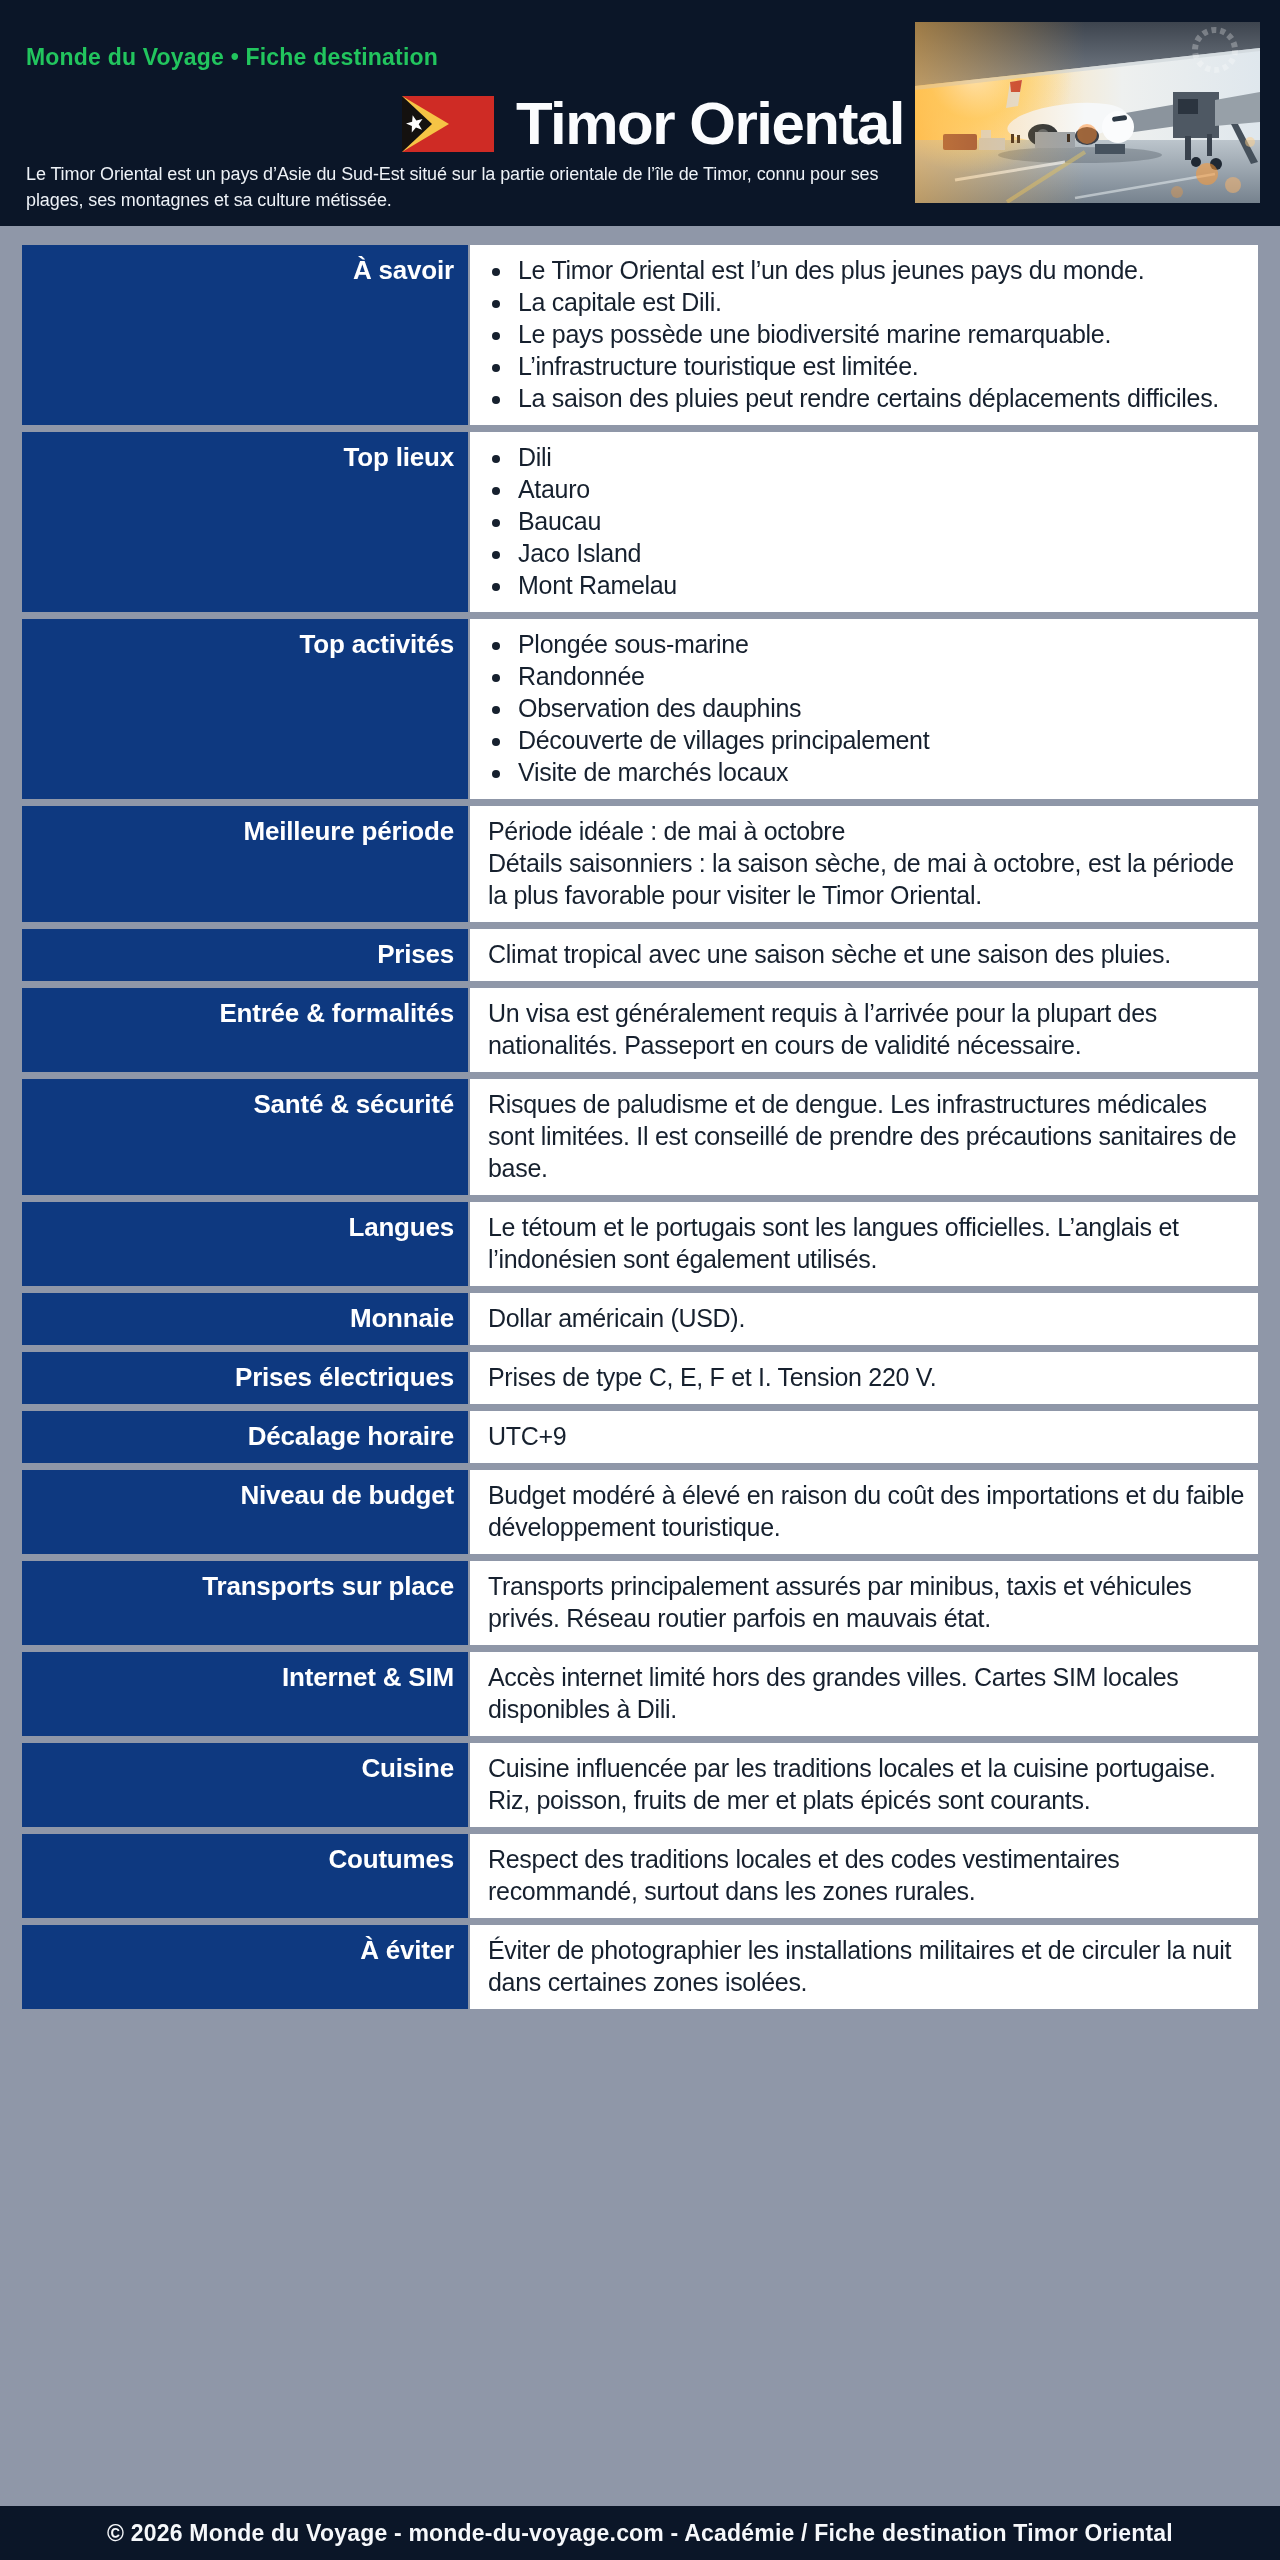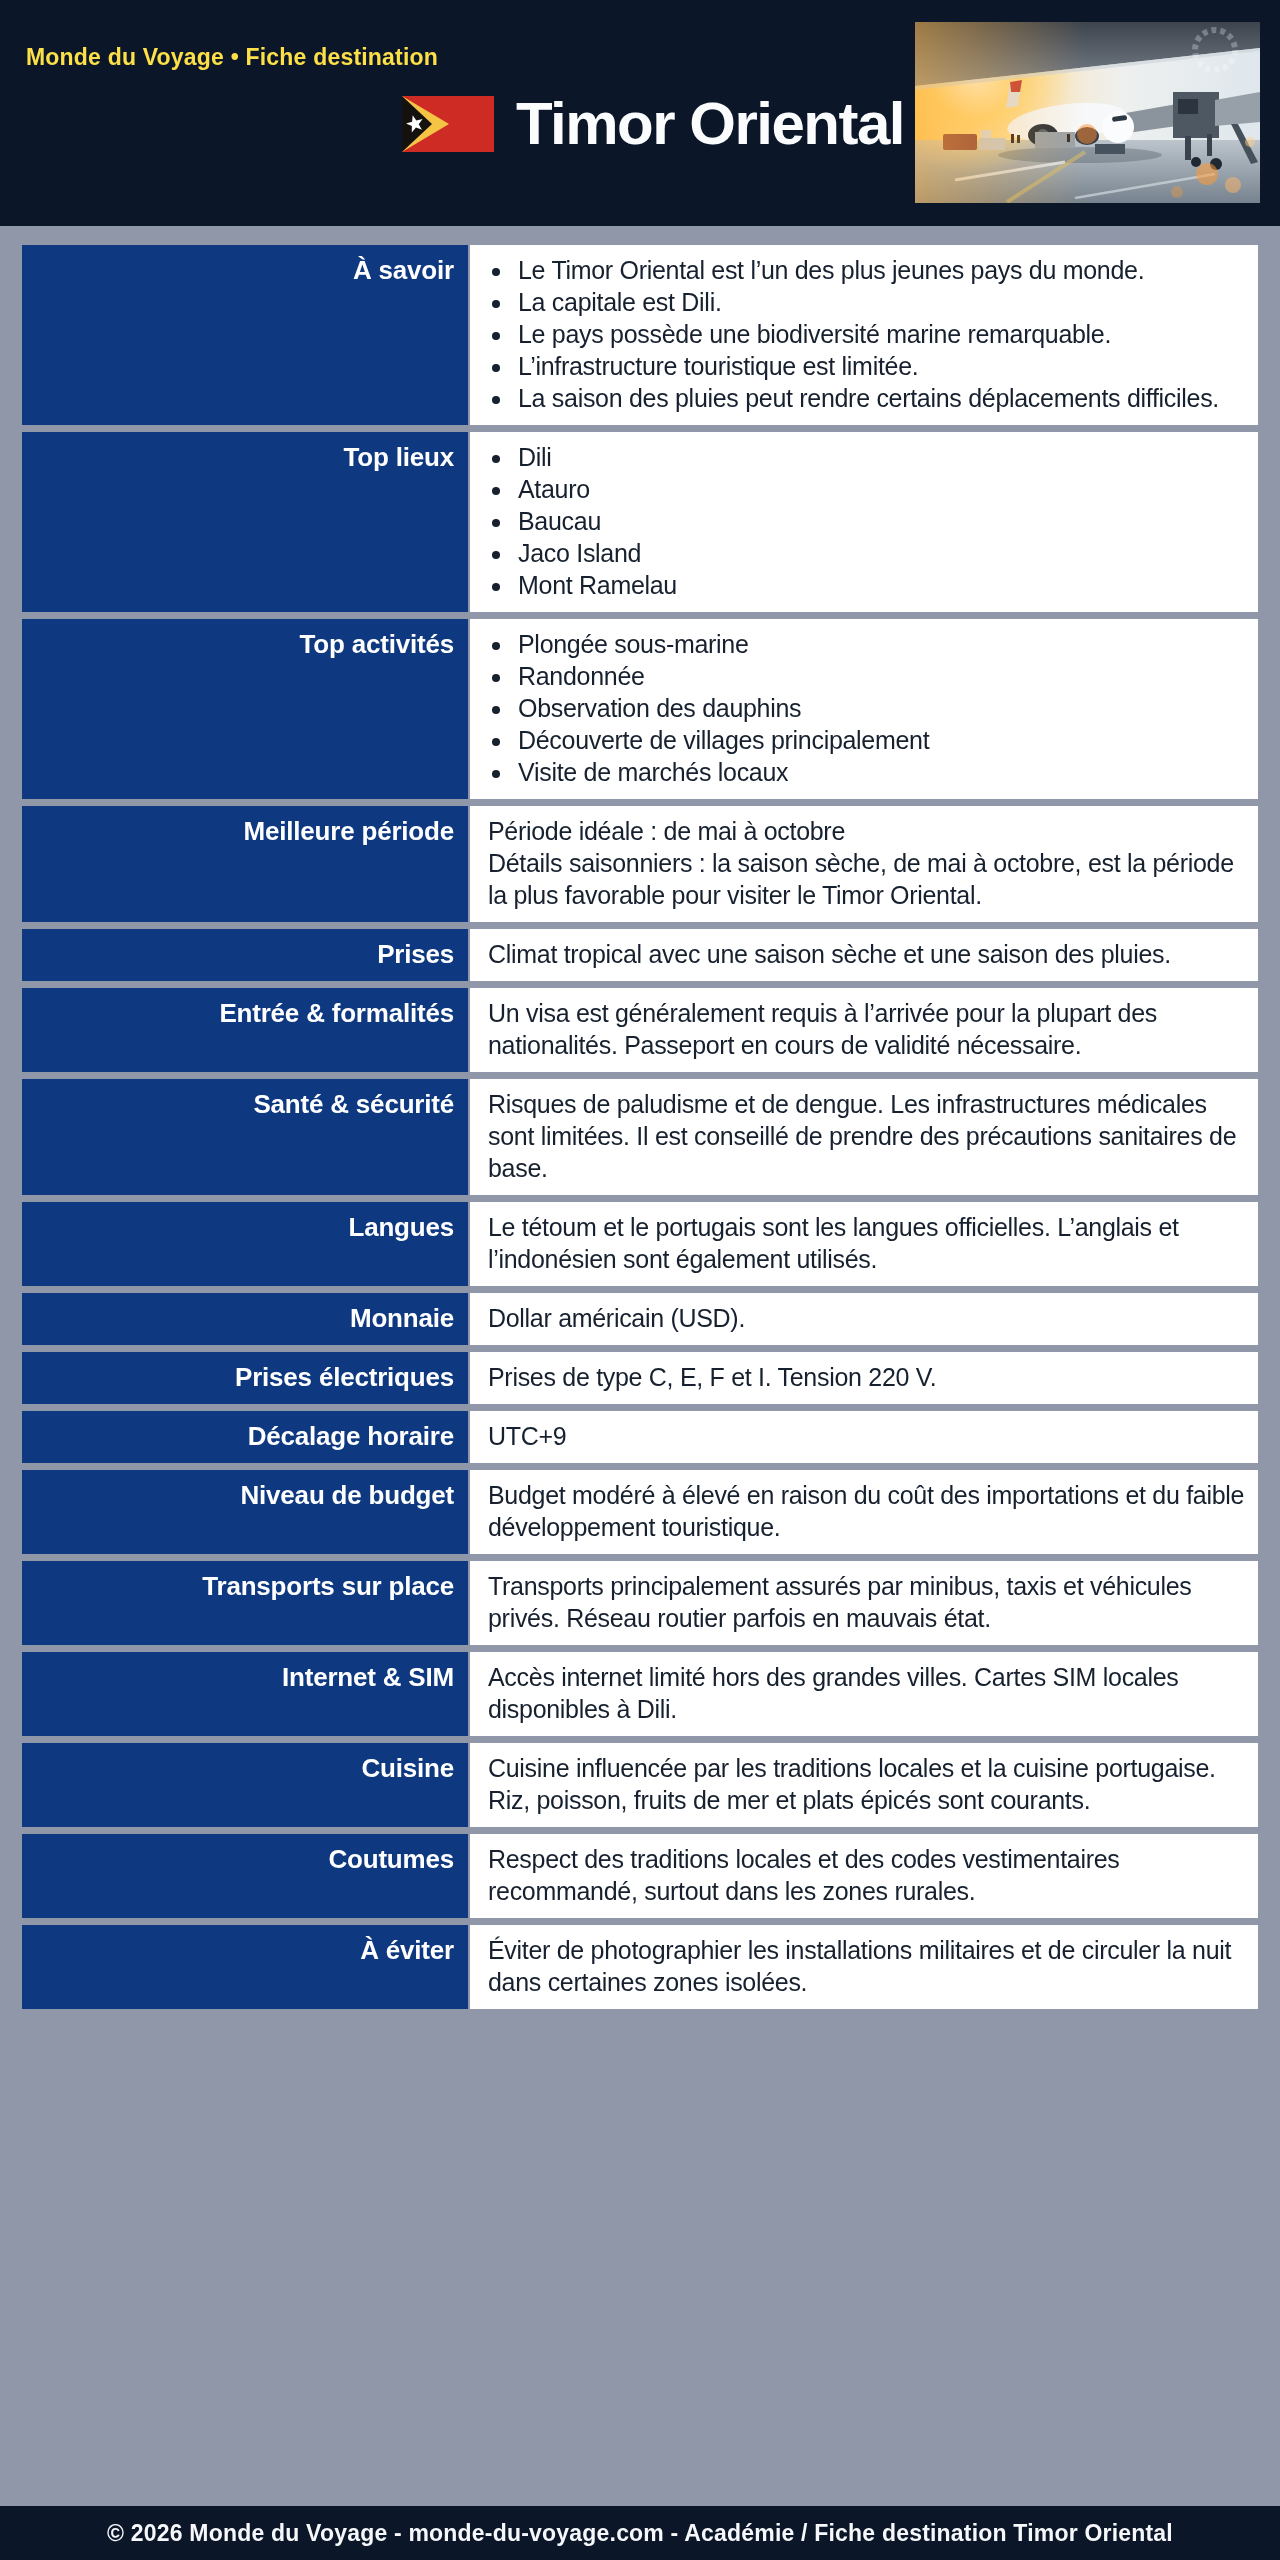--- a/index.html
+++ b/index.html
@@ -13,21 +13,21 @@
 
   
   header {
     position: relative;
     height: 226px; flex: 0 0 226px;
     background: #0b1628;
     color: #ffffff;
     padding: 44px 0 0 26px;
   }
   .breadcrumb {
-    font-size: 23px; font-weight: bold; letter-spacing: .2px; color: #fde047;
+    font-size: 23px; font-weight: bold; letter-spacing: .2px; color: #22c55e;
   }
   .title-row { display: flex; align-items: center; gap: 22px; margin-top: 24px; height: 58px; justify-content: center; }
   .flag { width: 92px; height: 56px; flex: 0 0 92px; display: block; }
   h1.title {
     margin: 0; font-size: 60px; font-weight: bold; letter-spacing: -1.5px;
     color: #fbfcfe; line-height: 58px; white-space: nowrap;
   }
   .subtitle {
     margin: 8px 0 0; font-size: 18px; line-height: 26px;
     width: 880px; color: #eef2f7; letter-spacing: -0.1px;
@@ -76,20 +76,21 @@
     <div class="title-row">
       <svg class="flag" viewBox="0 0 92 56" aria-hidden="true">
         <rect width="92" height="56" fill="#cf2b25"></rect>
         <polygon points="0,0 47,28 0,56" fill="#f6c445"></polygon>
         <polygon points="0,0 30,28 0,56" fill="#14110f"></polygon>
         <path transform="translate(13,28) rotate(-15)" fill="#ffffff" d="M0,-9 L2.18,-3 L8.56,-2.78 L3.53,1.15 L5.29,7.28 L0,3.7 L-5.29,7.28 L-3.53,1.15 L-8.56,-2.78 L-2.18,-3 Z"></path>
       </svg>
       <h1 class="title">Timor Oriental</h1>
     </div>
 
+    <p class="subtitle">Le Timor Oriental est un pays d’Asie du Sud-Est situé sur la partie orientale de l’île de Timor, connu pour ses plages, ses montagnes et sa culture métissée.</p>
 
     <svg class="photo" viewBox="0 0 345 181" preserveAspectRatio="none" aria-hidden="true">
       <defs>
         <linearGradient id="sky" x1="0" y1="0" x2="1" y2="0">
           <stop offset="0" stop-color="#ffc75e"></stop>
           <stop offset="0.22" stop-color="#ffe3ae"></stop>
           <stop offset="0.6" stop-color="#eef0ef"></stop>
           <stop offset="1" stop-color="#dfe7ed"></stop>
         </linearGradient>
         <radialGradient id="sun" cx="0.5" cy="0.5" r="0.5">

